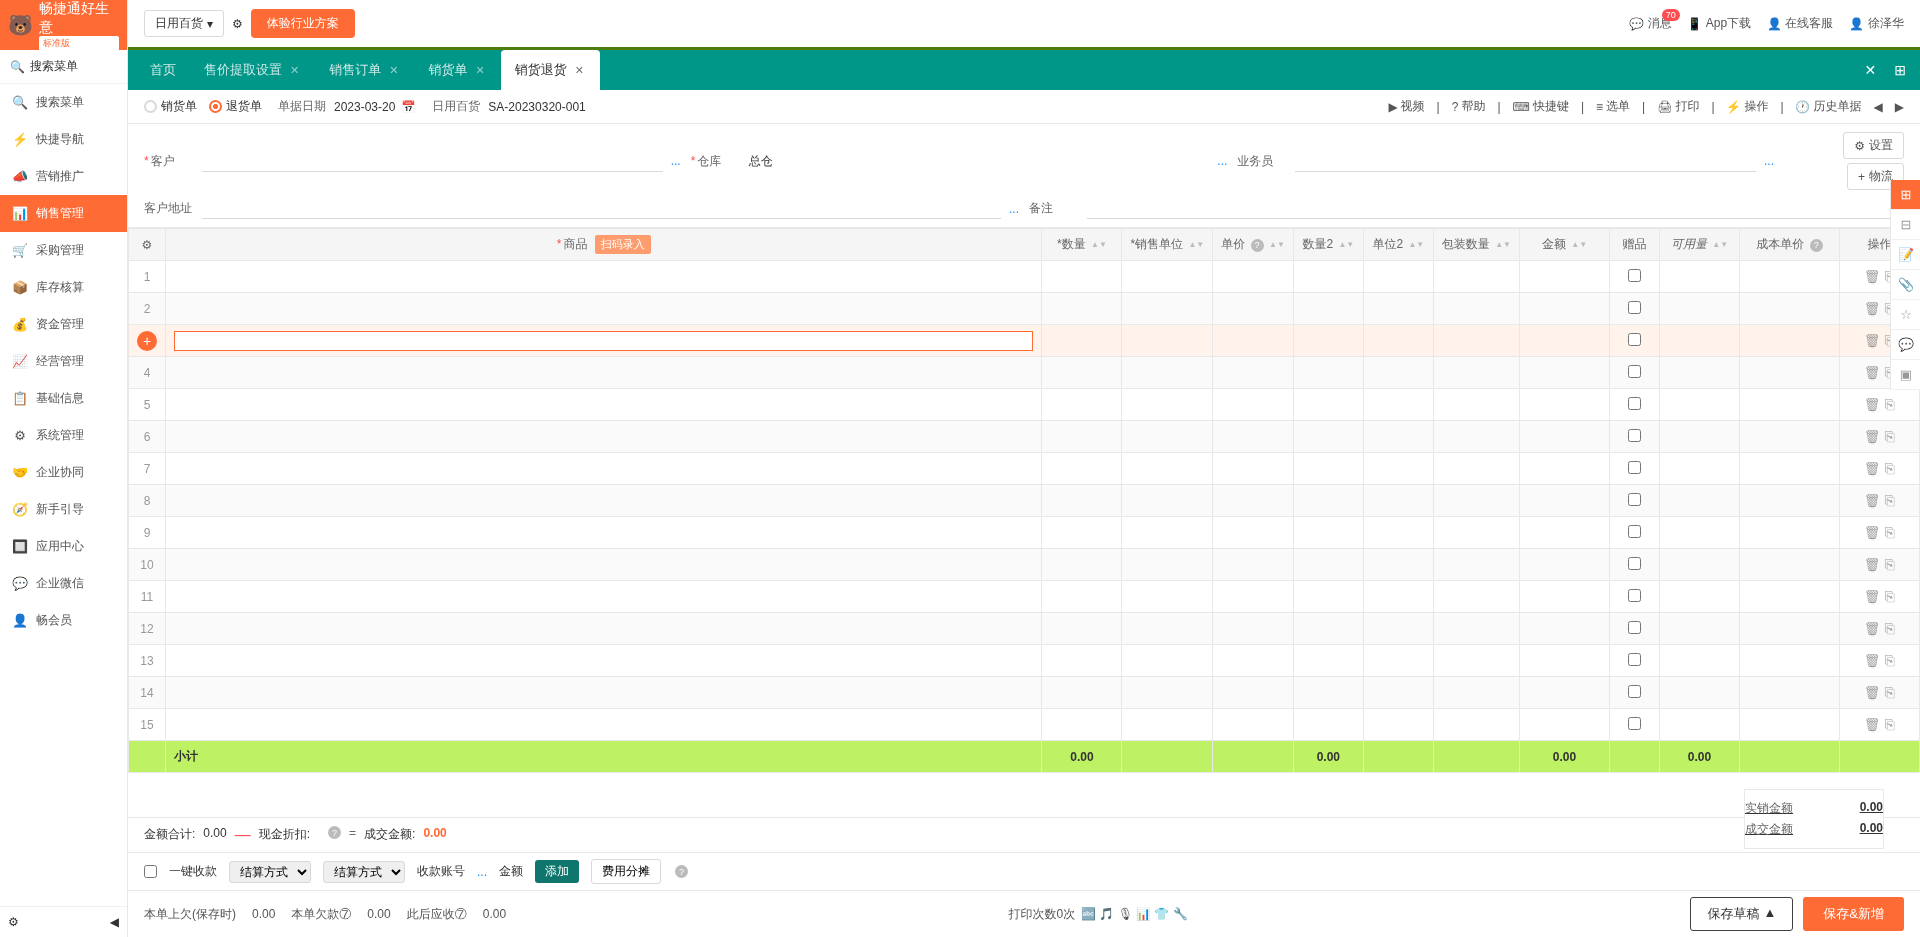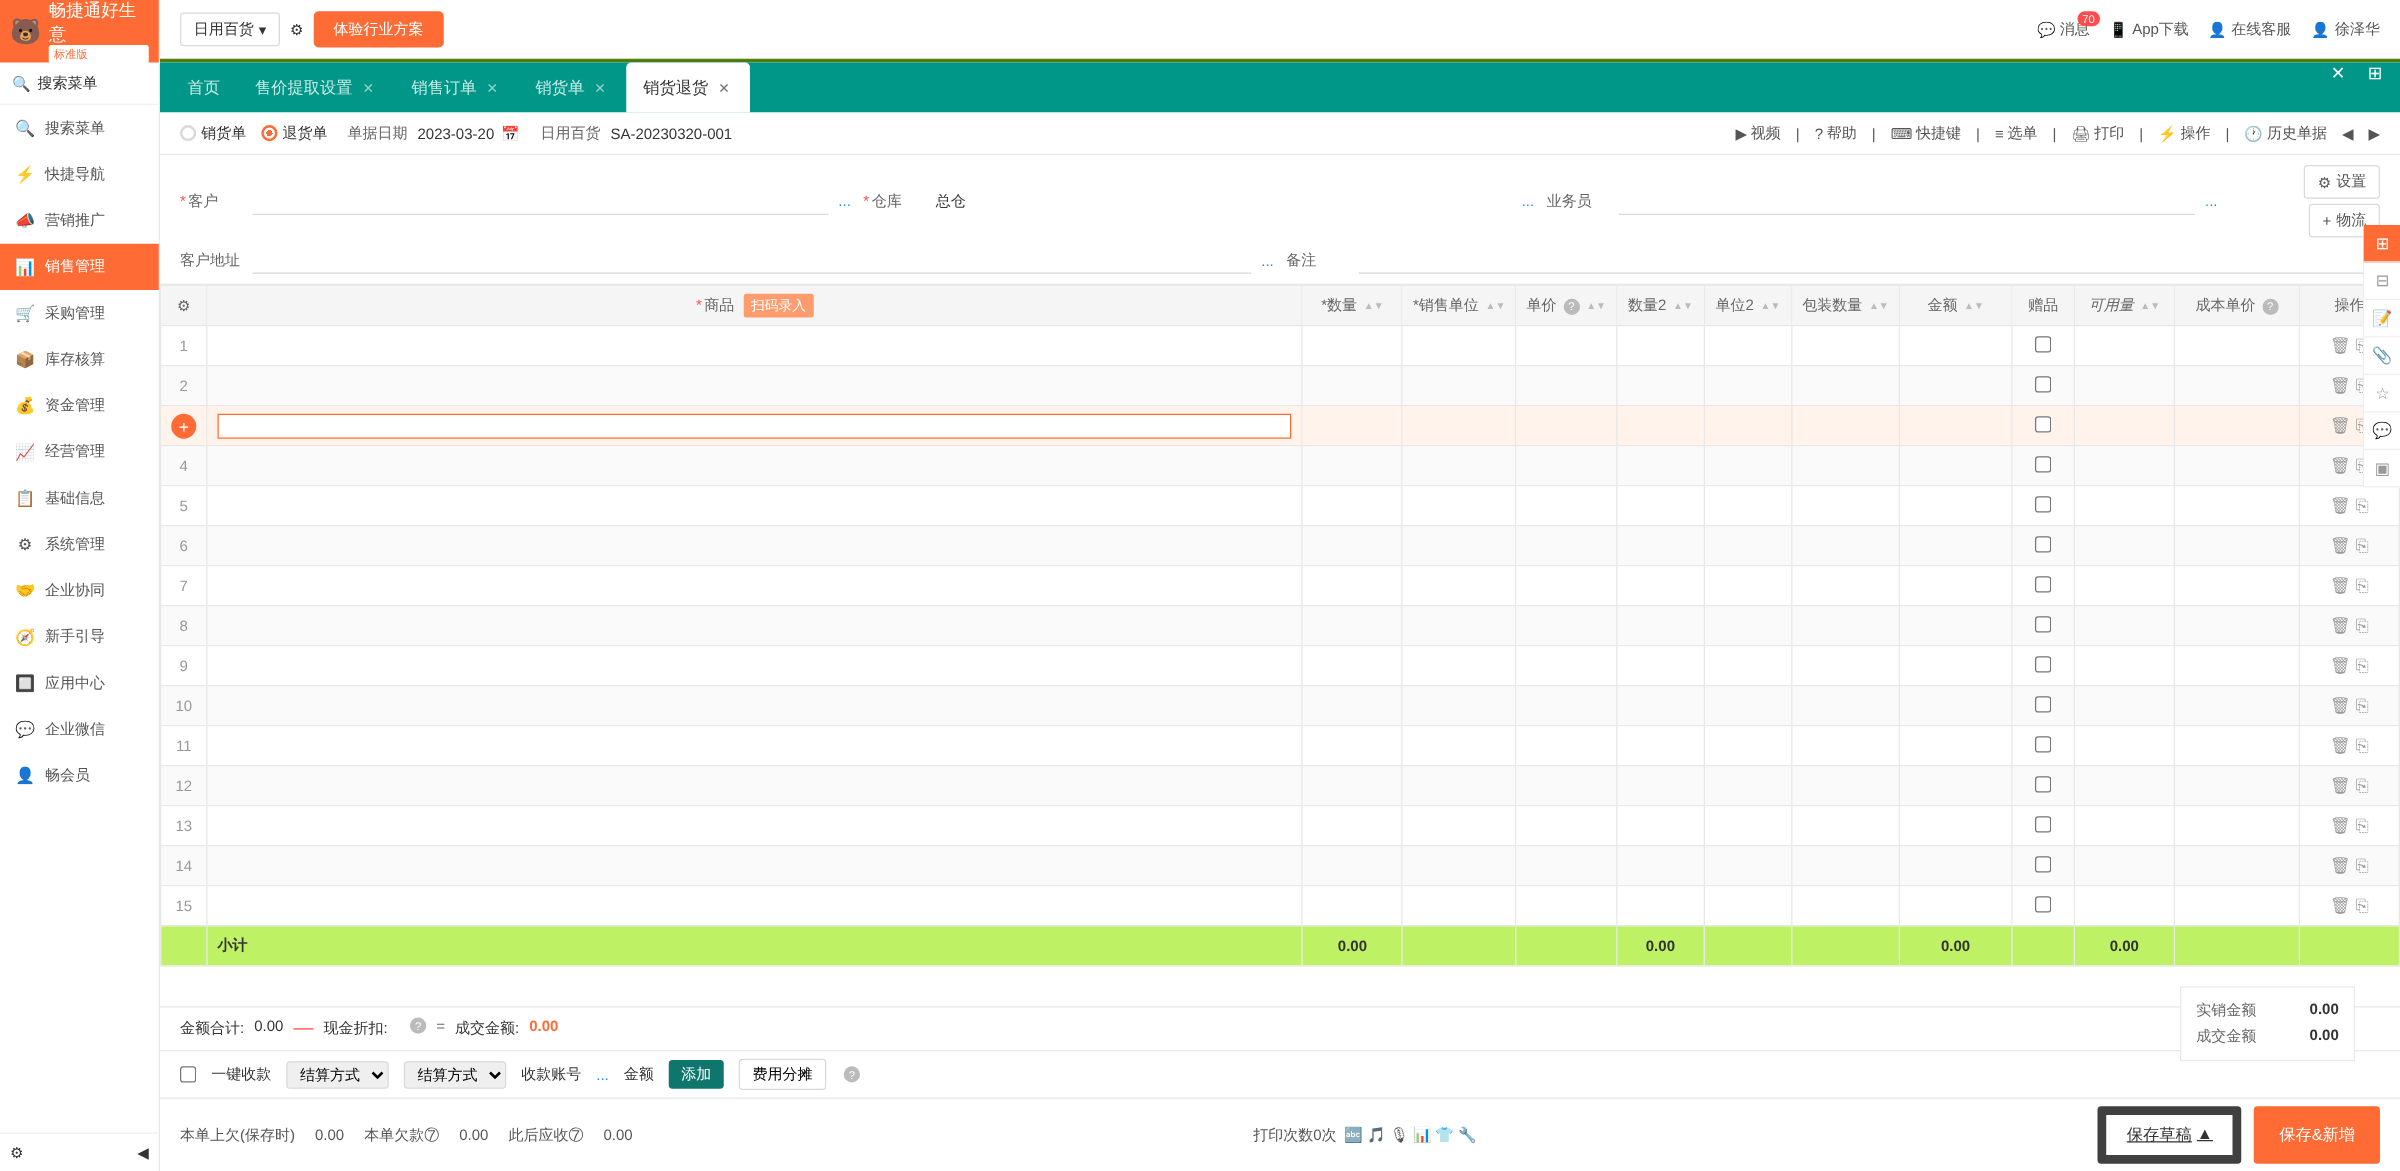--- a/index.html
+++ b/index.html
@@ -42,21 +42,21 @@
     .topbar-left { display: flex; align-items: center; gap: 8px; }
     .topbar-select { display: flex; align-items: center; gap: 4px; border: 1px solid #d9d9d9; padding: 4px 10px; border-radius: 3px; cursor: pointer; font-size: 12px; }
     .topbar-btn-orange { background: #ff6b35; color: #fff; border: none; padding: 6px 16px; border-radius: 4px; cursor: pointer; font-size: 12px; }
     .topbar-right { display: flex; align-items: center; gap: 16px; font-size: 12px; color: #555; }
     .topbar-msg { position: relative; display: flex; align-items: center; gap: 3px; cursor: pointer; }
     .badge { background: #ff4d4f; color: #fff; font-size: 9px; padding: 1px 4px; border-radius: 8px; position: absolute; top: -6px; right: -8px; }
     .topbar-user { display: flex; align-items: center; gap: 4px; cursor: pointer; }
     
     
     .tabs {
-      height: 40px; background: #009688; display: flex; align-items: flex-start; padding: 0 8px;
+      height: 40px; background: #009688; display: flex; align-items: center; padding: 0 8px;
       gap: 0;
     }
     .tab {
       padding: 0 14px; height: 40px; display: flex; align-items: center; gap: 6px;
       cursor: pointer; font-size: 13px; color: rgba(255,255,255,0.8); position: relative;
     }
     .tab.active { background: #fff; color: #333; border-radius: 4px 4px 0 0; }
     
     
     .content {
@@ -127,32 +127,32 @@
     
     .form-footer {
       border-top: 1px solid #e8e8e8; padding: 6px 16px;
       display: flex; align-items: center; justify-content: space-between; background: #fff;
     }
     .footer-left { display: flex; align-items: center; gap: 16px; font-size: 12px; color: #555; }
     .footer-center { display: flex; align-items: center; gap: 6px; font-size: 12px; color: #555; }
     .footer-right { display: flex; gap: 10px; }
     
     .btn-save-draft {
-      background: #fff; border: 7px solid #404040; padding: 7px 16px; border-radius: 3px;
-      cursor: pointer; font-size: 13px; color: #333; display: flex; align-items: flex-start; gap: 4px; text-decoration: underline;
+      background: #fff; border: 1px solid #404040; padding: 7px 16px; border-radius: 3px;
+      cursor: pointer; font-size: 13px; color: #333; display: flex; align-items: flex-start; gap: 4px;
     }
     .btn-save-new {
       background: #ff6b35; border: none; padding: 7px 20px; border-radius: 3px;
       cursor: pointer; font-size: 13px; color: #fff; display: flex; align-items: center; gap: 4px;
     }
     
     
     .right-summary {
       position: absolute; right: 16px; bottom: 80px; background: #fff;
-      border: 1px solid #e8e8e8; padding: 8px 12px; font-size: 12px; min-width: 140px;
+      border: 1px solid #e8e8e8; padding: 8px 0; font-size: 12px; min-width: 140px; text-decoration: underline;
     }
     .right-summary-row { display: flex; justify-content: space-between; gap: 20px; padding: 2px 0; }
     .right-summary-label { color: #666; }
     .right-summary-val { color: #333; font-weight: bold; }
     
     
     .right-panel {
       position: fixed; right: 0; top: 180px; width: 30px; 
       display: flex; flex-direction: column; gap: 0; background: #fff;
       border-left: 1px solid #e8e8e8; z-index: 50;

